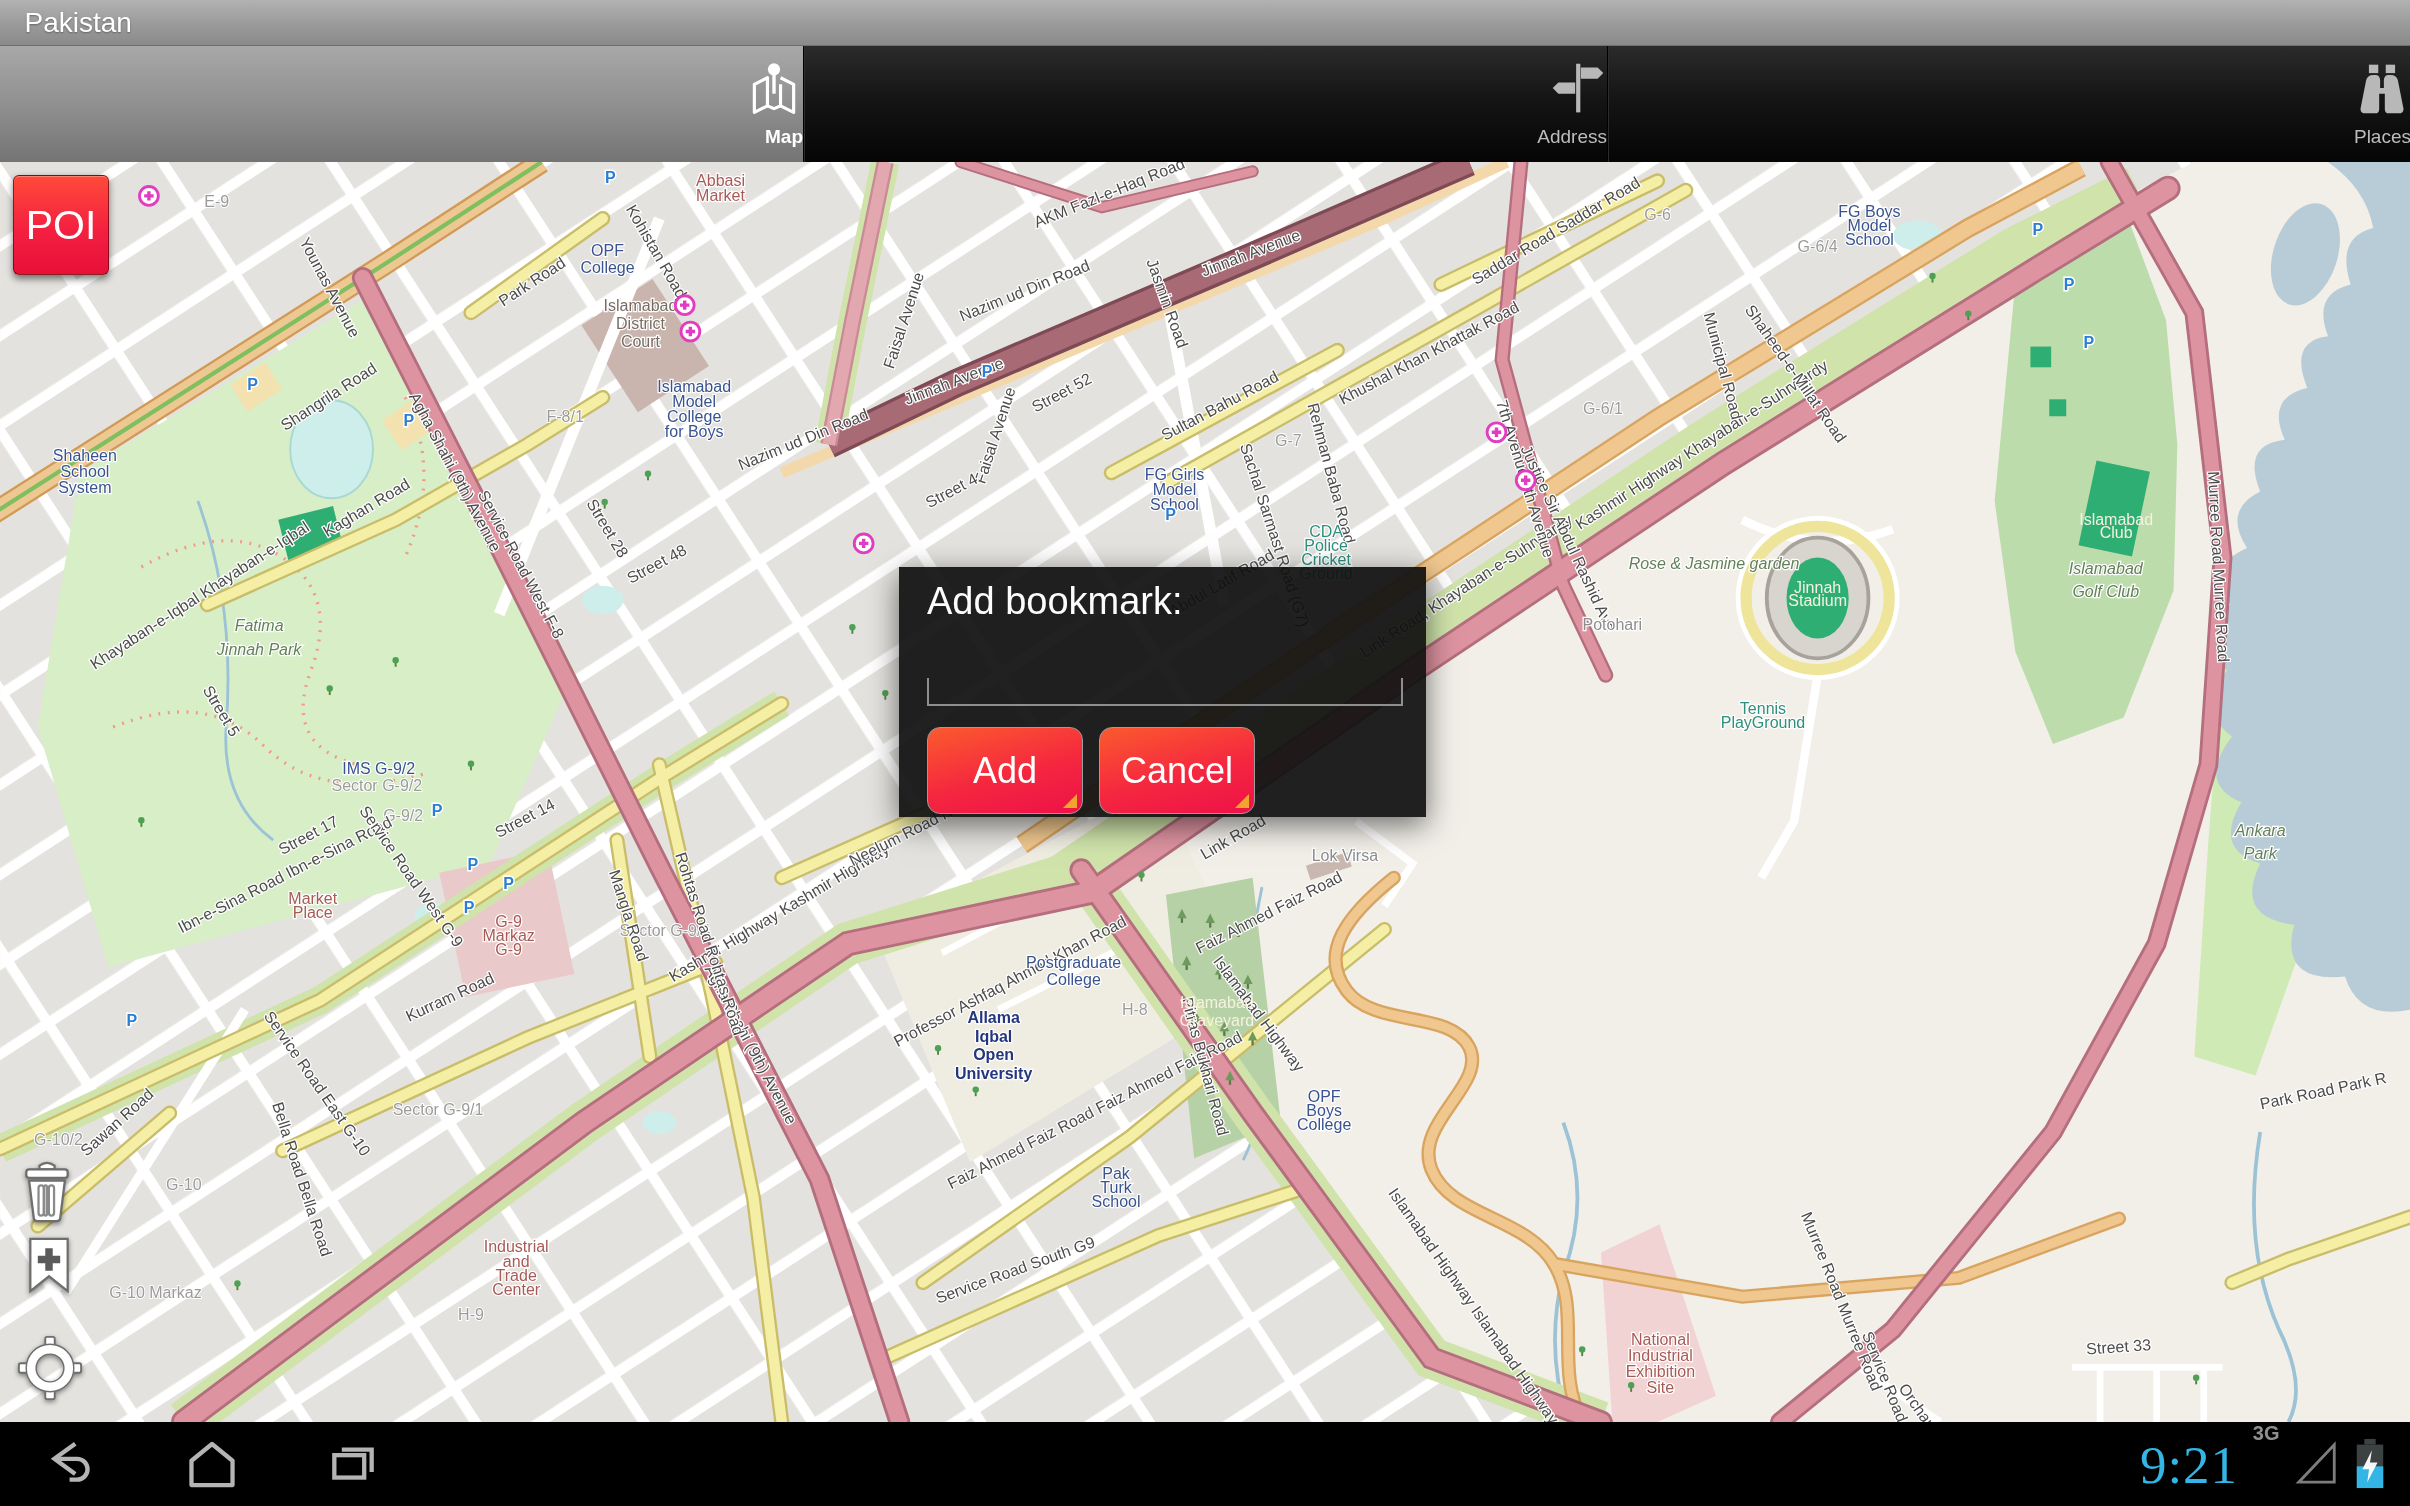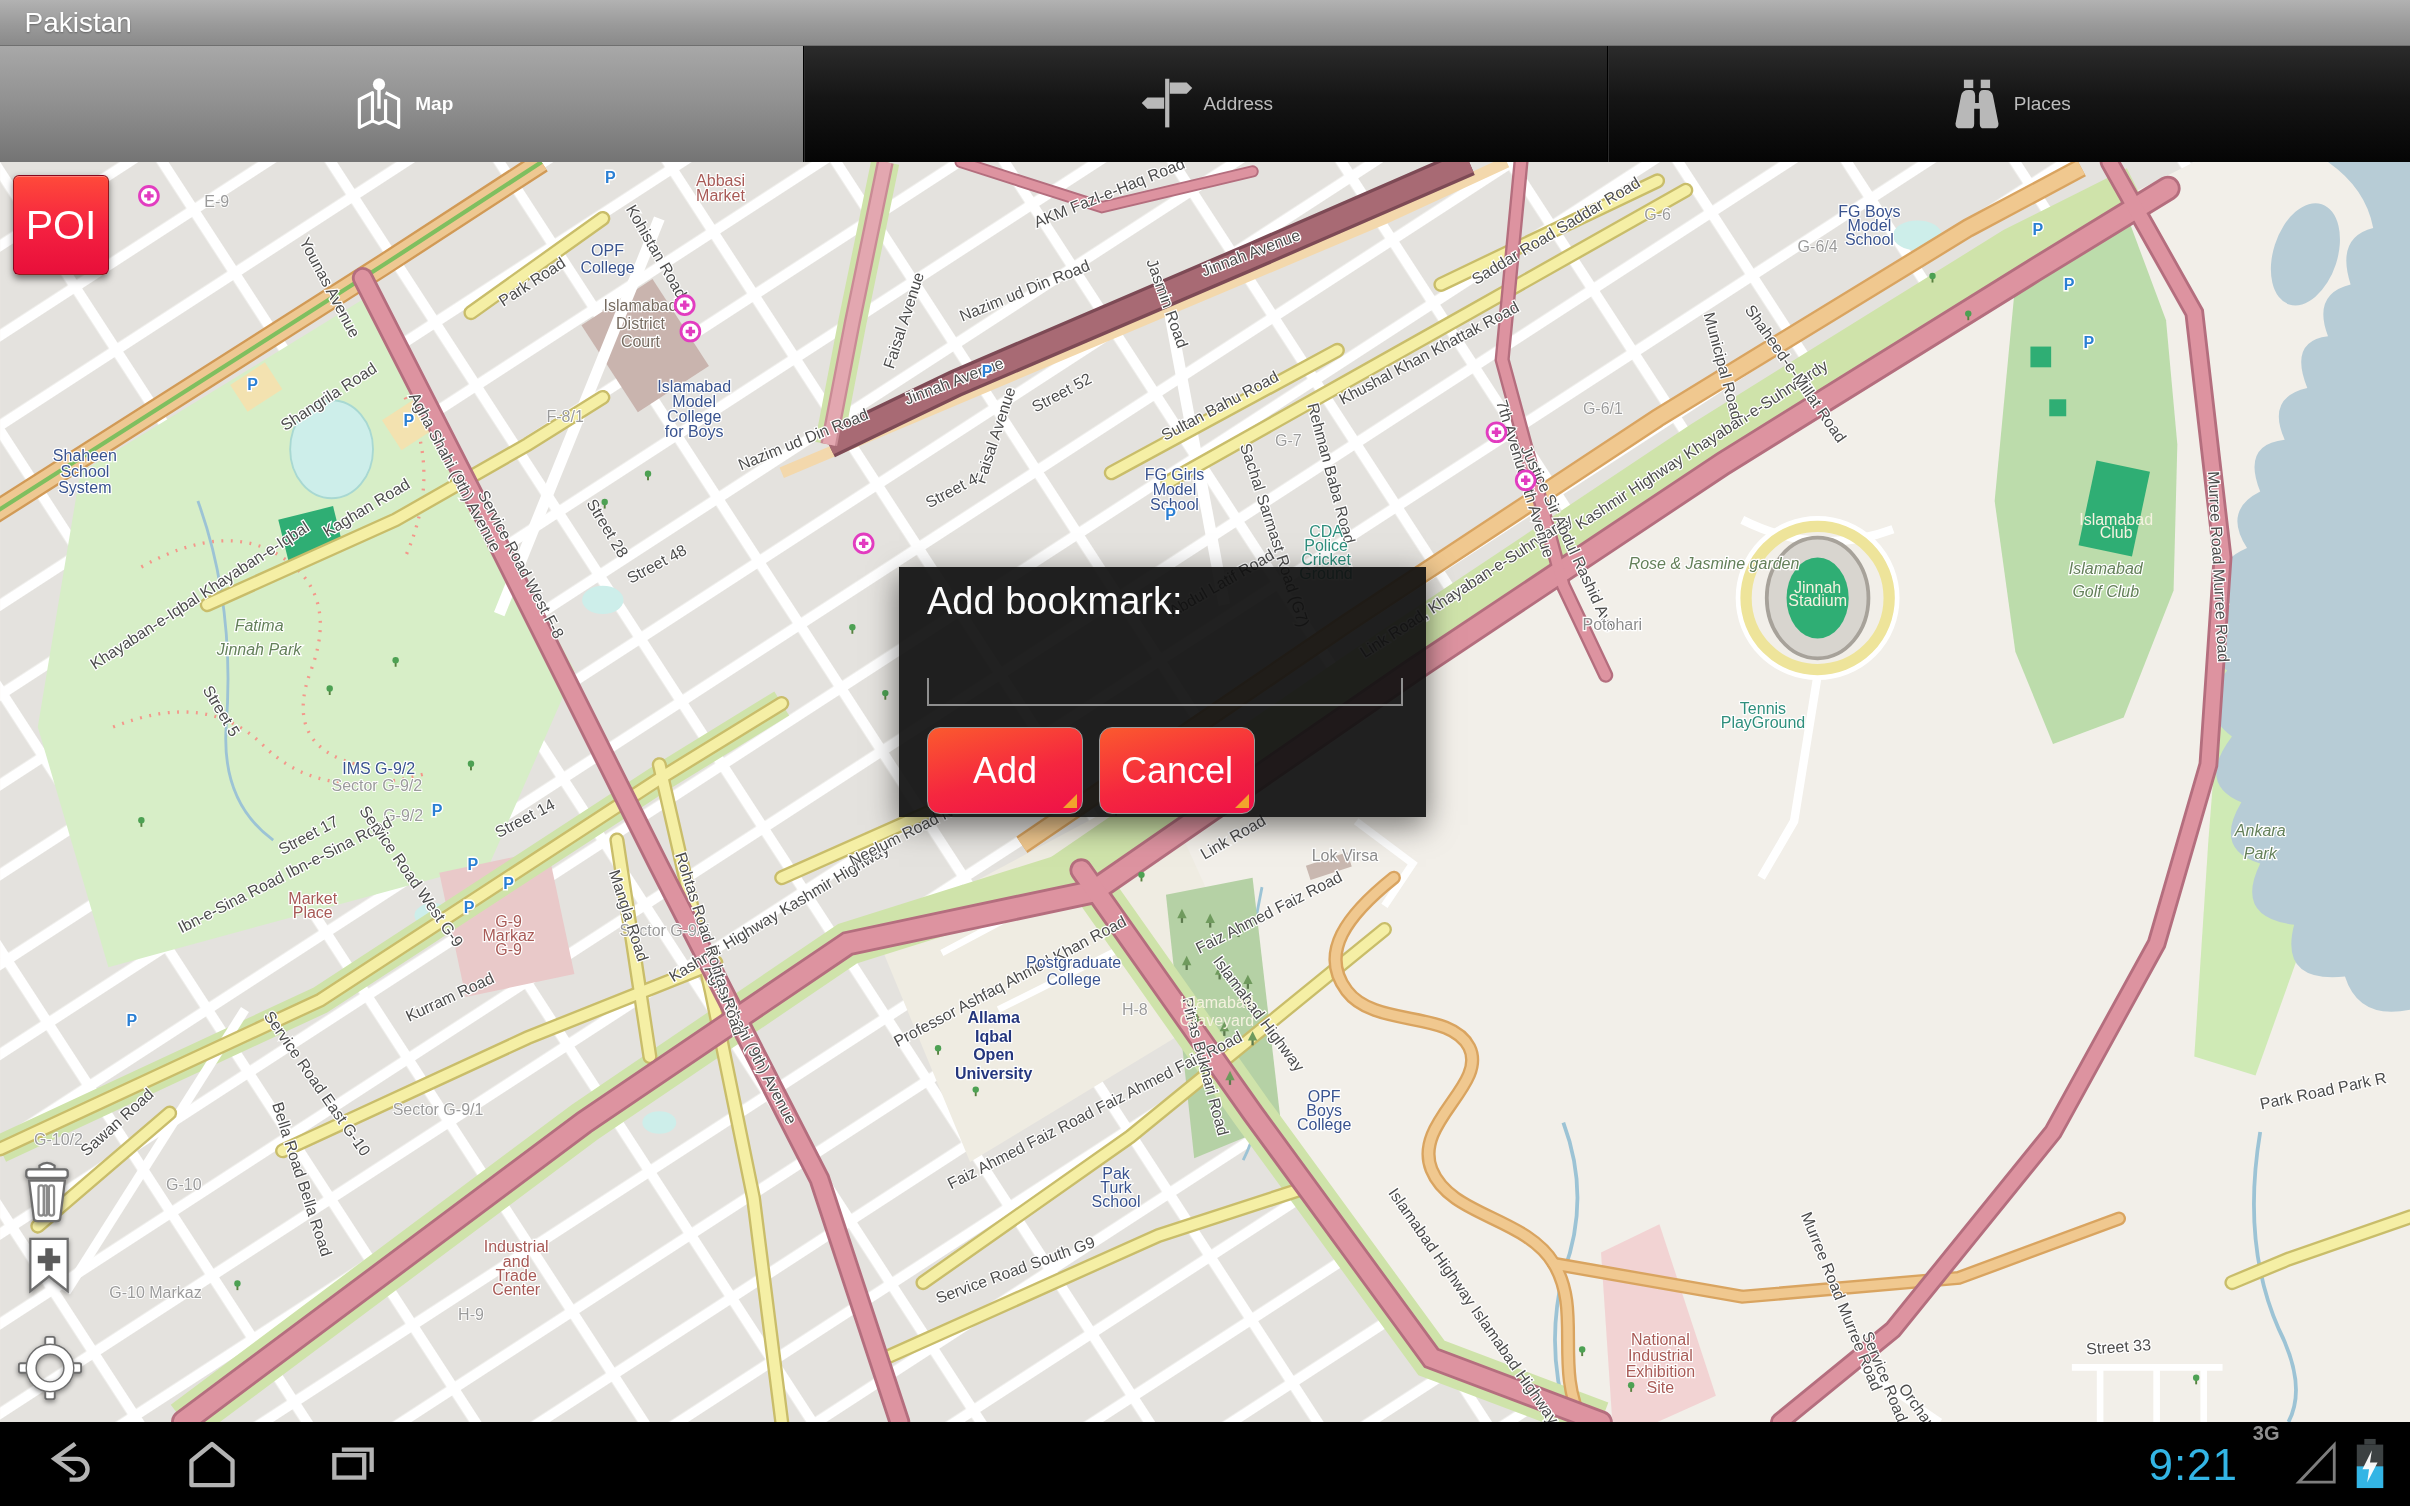--- a/index.html
+++ b/index.html
@@ -6,21 +6,21 @@
   .screen{position:relative;width:2411px;height:1507px;overflow:hidden;font-family:"Liberation Sans",sans-serif;background:#f2efe9;}
 
   
   .titlebar{position:absolute;left:0;top:0;width:100%;height:45px;
     background:linear-gradient(180deg,#b2b2b2 0%,#9a9a9a 55%,#8a8a8a 100%);
     border-bottom:0.9px solid #6f6f6f;display:flex;align-items:center;}
   .titlebar .t{color:#fff;font-size:28px;padding-left:24.5px;text-shadow:0 0.9px 1.9px rgba(0,0,0,.35);}
 
   
   .tabbar{position:absolute;left:0;top:46px;width:100%;height:116px;display:flex;background:#000;border-bottom:1.9px solid #2c2c2c;}
-  .tab{flex:1 1 0;position:relative;display:flex;flex-direction:row;align-items:center;justify-content:center;gap:7.5px;
+  .tab{flex:1 1 0;position:relative;display:flex;flex-direction:column;align-items:flex-end;justify-content:center;gap:7.5px;
     background:linear-gradient(180deg,#2b2b2b 0%,#151515 45%,#050505 100%);
     border-left:0.9px solid #000;box-shadow:inset 0.9px 0 0 #303030;cursor:pointer;}
   .tab:first-child{border-left:none;box-shadow:none;}
   .tab.selected{background:linear-gradient(180deg,#a8a8a8 0%,#909090 50%,#747474 100%);}
   .tab .lbl{font-size:19px;color:#bdbdbd;}
   .tab.selected .lbl{color:#fff;font-weight:bold;}
   .tab svg{display:block;}
 
   
   .mapwrap{position:absolute;left:0;top:162px;width:2411px;height:1260px;background:#f2efe9;}
@@ -62,21 +62,21 @@
     background:linear-gradient(165deg,#fb5a2e 0%,#f5273f 55%,#ee1148 100%);
     color:#fff;font-size:36px;font-family:"Liberation Sans",sans-serif;cursor:pointer;}
   .dlg-btn.add{left:28px;} .dlg-btn.cancel{left:200px;}
   .dlg-btn .tri{position:absolute;right:4.7px;bottom:4.7px;width:0;height:0;
     border-left:14px solid transparent;border-bottom:14px solid #f2a42c;}
 
   
   .navbar{position:absolute;left:0;top:1422px;width:100%;height:85px;background:#000;display:flex;align-items:center;}
   .navbtn{width:141px;height:85px;display:flex;align-items:center;justify-content:center;cursor:pointer;}
   .status{position:absolute;right:24.5px;top:0;height:85px;display:flex;align-items:center;gap:15px;}
-  .clock{color:#33b5e5;font-size:44px;font-family:Liberation Sans, sans-serif;letter-spacing:0.9px;}
+  .clock{color:#33b5e5;font-size:53px;font-family:Liberation Serif, serif;letter-spacing:0.9px;}
   .net{color:#8f8f8f;font-size:20px;font-weight:bold;align-self:flex-start;}
 </style>
 </head>
 <body>
 
 <div class="screen">
 
   <div class="titlebar">
     <span class="t">Pakistan</span>
   </div>

